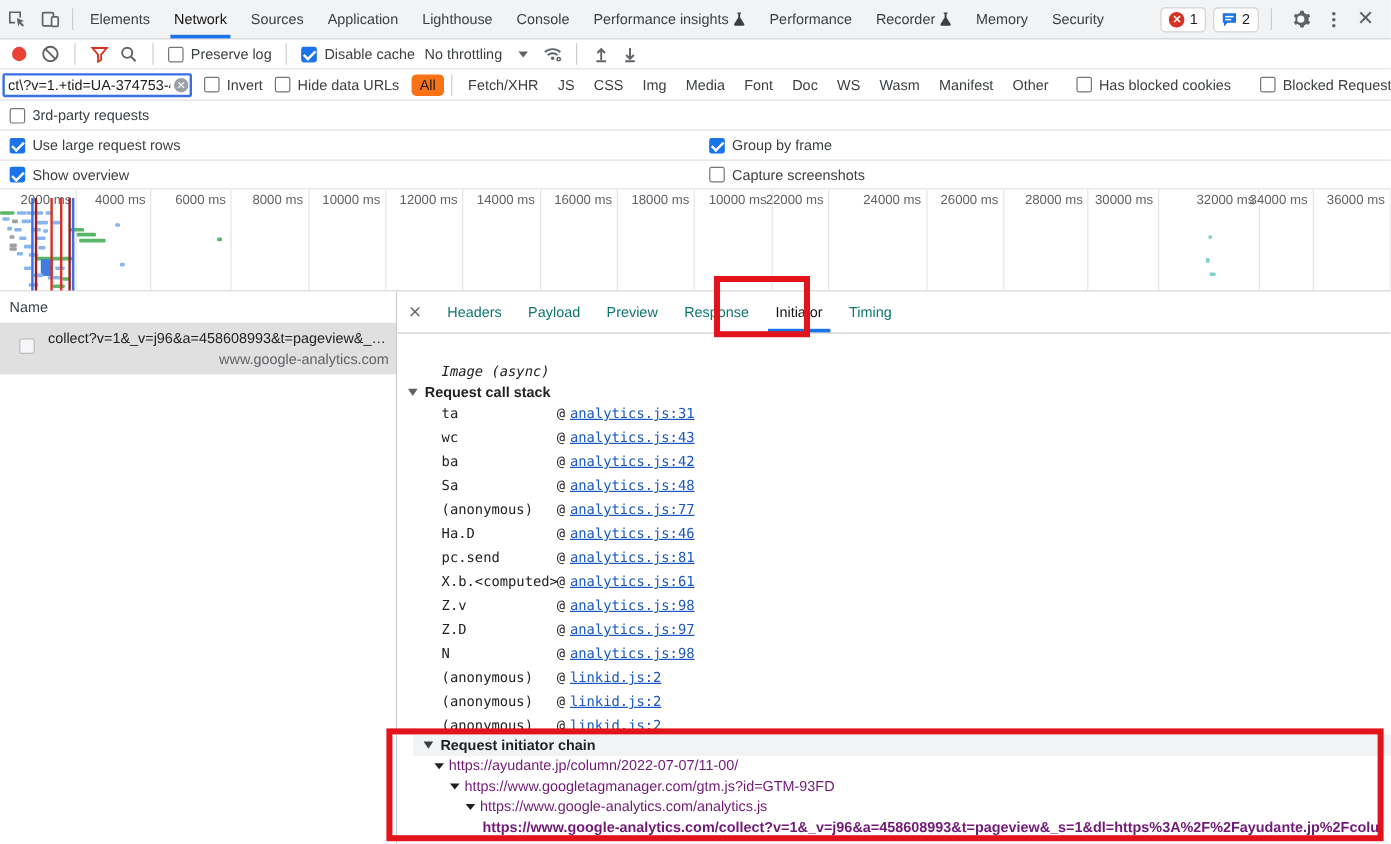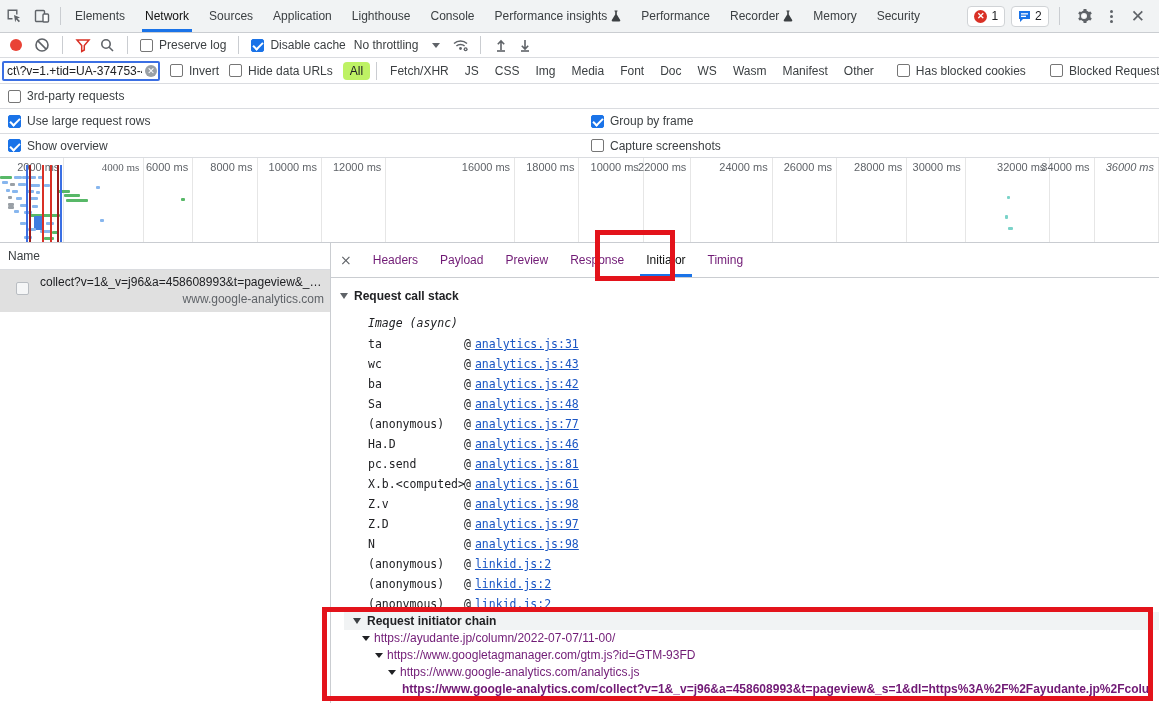--- a/index.html
+++ b/index.html
@@ -42,21 +42,21 @@
   
   #filterbar { left:0; top:58px; width:1159px; height:26px; background:#fff; border-bottom:1px solid #dadce0; display:flex; align-items:center; gap:10px; padding:0 2px; }
   #filter-input-wrap { position:relative; width:158px; height:20px; }
   #filter-input { width:158px; height:20px; border:2px solid #3b6fe3; border-radius:2px; font-size:12px; padding:0 16px 0 3px; font-family:"Liberation Sans",sans-serif; color:#202124; outline:none;}
   .clear-circ { position:absolute; right:3px; top:4px; width:12px; height:12px; border-radius:50%; background:#9aa0a6; color:#fff; font-size:9px; line-height:12px; text-align:center; cursor:pointer;}
   .cb { width:13px; height:13px; border:1px solid #767676; border-radius:2px; background:#fff; display:inline-block; flex:none; cursor:pointer; position:relative;}
   .cb.checked { background:#1a73e8; border-color:#1a73e8; }
   .cb.checked::after { content:""; position:absolute; left:3px; top:0.5px; width:4px; height:8px; border:solid #fff; border-width:0 2px 2px 0; transform:rotate(45deg); }
   .cb-group { display:flex; align-items:center; gap:6px; cursor:pointer; white-space:nowrap; color:#3c4043;}
   .pill { padding:2px 7px; border-radius:4px; color:#3c4043; cursor:pointer; white-space:nowrap;}
-  .pill.active { background:#bef264; color:#202124; }
+  .pill.active { background:#f97316; color:#202124; }
   .typelist { display:flex; align-items:center; gap:2px; }
 
   
   .optrow { left:0; width:1159px; height:25px; background:#fff; border-bottom:1px solid #dadce0; display:flex; align-items:center; padding:0 8px; }
   .optrow .col2 { position:absolute; left:591px; }
 
   
   #overview { left:0; top:158px; width:1159px; height:85px; background:#fff; border-bottom:1px solid #c9ccd1; overflow:hidden; }
   .tickcell { position:absolute; top:0; height:85px; border-right:1px solid #e6e6e6; }
   .ticklabel { position:absolute; top:3px; right:4px; font-size:11px; color:#5f6368; white-space:nowrap; }
@@ -68,21 +68,21 @@
   #name-header { height:27px; line-height:26px; padding-left:8px; border-bottom:1px solid #dadce0; color:#3c4043; background:#fff;}
   #req-row { height:42px; background:#e0e0e0; padding:5px 6px 0 40px; position:relative; cursor:pointer;}
   #req-row .l1 { color:#202124; white-space:nowrap; overflow:hidden; }
   #req-row .l2 { color:#5f6368; margin-top:3px; white-space:nowrap; overflow:hidden;text-align:right;}
   .ftype-icon { position:absolute; left:16px; top:12px; width:13px; height:13px; border:1px solid #b9bdc2; border-radius:2px; background:#f5f6f7;}
 
   
   #rightpanel { left:331px; top:243px; width:828px; height:460px; background:#fff; }
   #dtabstrip { height:35px; border-bottom:1px solid #cacdd1; display:flex; align-items:center; }
   .dclose { padding:0 10px 0 9px; color:#5f6368; font-size:14px; cursor:pointer; font-family:"DejaVu Sans",sans-serif;}
-  .dtab { position:relative; height:34px; line-height:34px; padding:0 11px; color:#701a75; cursor:pointer; }
+  .dtab { position:relative; height:34px; line-height:34px; padding:0 11px; color:#0f766e; cursor:pointer; }
   .dtab.active { color:#111; }
   .dtab.active::after { content:""; position:absolute; left:5px; right:5px; bottom:0; height:3px; background:#1a73e8; }
 
   .tri { display:inline-block; width:0; height:0; border-left:4.5px solid transparent; border-right:4.5px solid transparent; border-top:6px solid #5f6368; margin-right:6px; vertical-align:1px;}
   #callstack { padding:11px 0 0 9px; }
   .sec-title { font-weight:bold; color:#202124; }
   #async-label { margin:13px 0 4px 28px; font-family:"DejaVu Sans Mono",monospace; font-style:italic; font-size:11.5px; color:#202124;}
   .frame { margin-left:28px; height:20px; line-height:20px; font-family:"DejaVu Sans Mono",monospace; font-size:11.5px; display:flex; }
   .frame .fn { width:96px; flex:none; color:#202124; white-space:nowrap;}
   .frame .at { color:#202124; margin-right:4px; }
@@ -291,35 +291,38 @@
   <span class="cb-group col2">
     <span class="cb"></span>
     <span>Capture screenshots</span>
   </span>
 </div>
 
 <div id="overview" class="abs">
     <div class="tickcell" style="left: 0px; width: 64.39px;">
       <span class="ticklabel">2000 ms</span>
     </div>
-    <div class="tickcell" style="left: 80px; width: 64.39px; font-family: Liberation Serif, serif;">
+    <div class="tickcell" style="left: 62px; width: 64.39px;">
       <span class="ticklabel">4000 ms</span>
     </div>
     <div class="tickcell" style="left: 128.78px; width: 64.39px;">
       <span class="ticklabel">6000 ms</span>
     </div>
     <div class="tickcell" style="left: 193.17px; width: 64.39px;">
       <span class="ticklabel">8000 ms</span>
     </div>
     <div class="tickcell" style="left: 257.56px; width: 64.39px;">
       <span class="ticklabel">10000 ms</span>
     </div>
     <div class="tickcell" style="left: 321.95px; width: 64.39px;">
       <span class="ticklabel">12000 ms</span>
     </div>
+    <div class="tickcell" style="left: 386.34px; width: 64.39px;">
+      <span class="ticklabel">14000 ms</span>
+    </div>
     <div class="tickcell" style="left: 450.73px; width: 64.39px;">
       <span class="ticklabel">16000 ms</span>
     </div>
     <div class="tickcell" style="left: 515.12px; width: 64.39px;">
       <span class="ticklabel">18000 ms</span>
     </div>
     <div class="tickcell" style="left: 579.51px; width: 64.39px;">
       <span class="ticklabel">10000 ms</span>
     </div>
     <div class="tickcell" style="left: 627px; width: 64.39px;">
@@ -336,21 +339,21 @@
     </div>
     <div class="tickcell" style="left: 901.46px; width: 64.39px;">
       <span class="ticklabel">30000 ms</span>
     </div>
     <div class="tickcell" style="left: 986px; width: 64.39px;">
       <span class="ticklabel">32000 ms</span>
     </div>
     <div class="tickcell" style="left: 1030.24px; width: 64.39px;">
       <span class="ticklabel">34000 ms</span>
     </div>
-    <div class="tickcell" style="left: 1094.63px; width: 64.39px; font-style: italic;">
+    <div class="tickcell" style="left: 1094.63px; width: 64.39px;">
       <span class="ticklabel">36000 ms</span>
     </div>
     <div class="ovbar" style="left: 0px; top: 18px; width: 12px; height: 3px; background: rgb(88, 184, 104);"></div>
     <div class="ovbar" style="left: 2px; top: 23px; width: 6px; height: 3px; background: rgb(135, 182, 238);"></div>
     <div class="ovbar" style="left: 14px; top: 18px; width: 8px; height: 3px; background: rgb(135, 182, 238);"></div>
     <div class="ovbar" style="left: 22px; top: 18px; width: 14px; height: 3px; background: rgb(135, 182, 238);"></div>
     <div class="ovbar" style="left: 38px; top: 18px; width: 6px; height: 3px; background: rgb(135, 182, 238);"></div>
     <div class="ovbar" style="left: 10px; top: 25px; width: 5px; height: 3px; background: rgb(154, 160, 166);"></div>
     <div class="ovbar" style="left: 18px; top: 25px; width: 8px; height: 3px; background: rgb(135, 182, 238);"></div>
     <div class="ovbar" style="left: 30px; top: 26px; width: 10px; height: 3px; background: rgb(135, 182, 238);"></div>
@@ -408,24 +411,24 @@
     <span class="dclose">×</span>
     <span class="dtab">Headers</span>
     <span class="dtab">Payload</span>
     <span class="dtab">Preview</span>
     <span class="dtab">Response</span>
     <span class="dtab active">Initiator</span>
     <span class="dtab">Timing</span>
   </div>
 
   <div id="callstack">
+    <div id="async-label">Image (async)</div>
     <div>
       <span class="tri"></span><span class="sec-title">Request call stack</span>
     </div>
-    <div id="async-label">Image (async)</div>
 
     <div class="frame">
         <span class="fn">ta</span>
         <span class="at">@</span>
         <a>analytics.js:31</a>
       </div>
     <div class="frame">
         <span class="fn">wc</span>
         <span class="at">@</span>
         <a>analytics.js:43</a>

